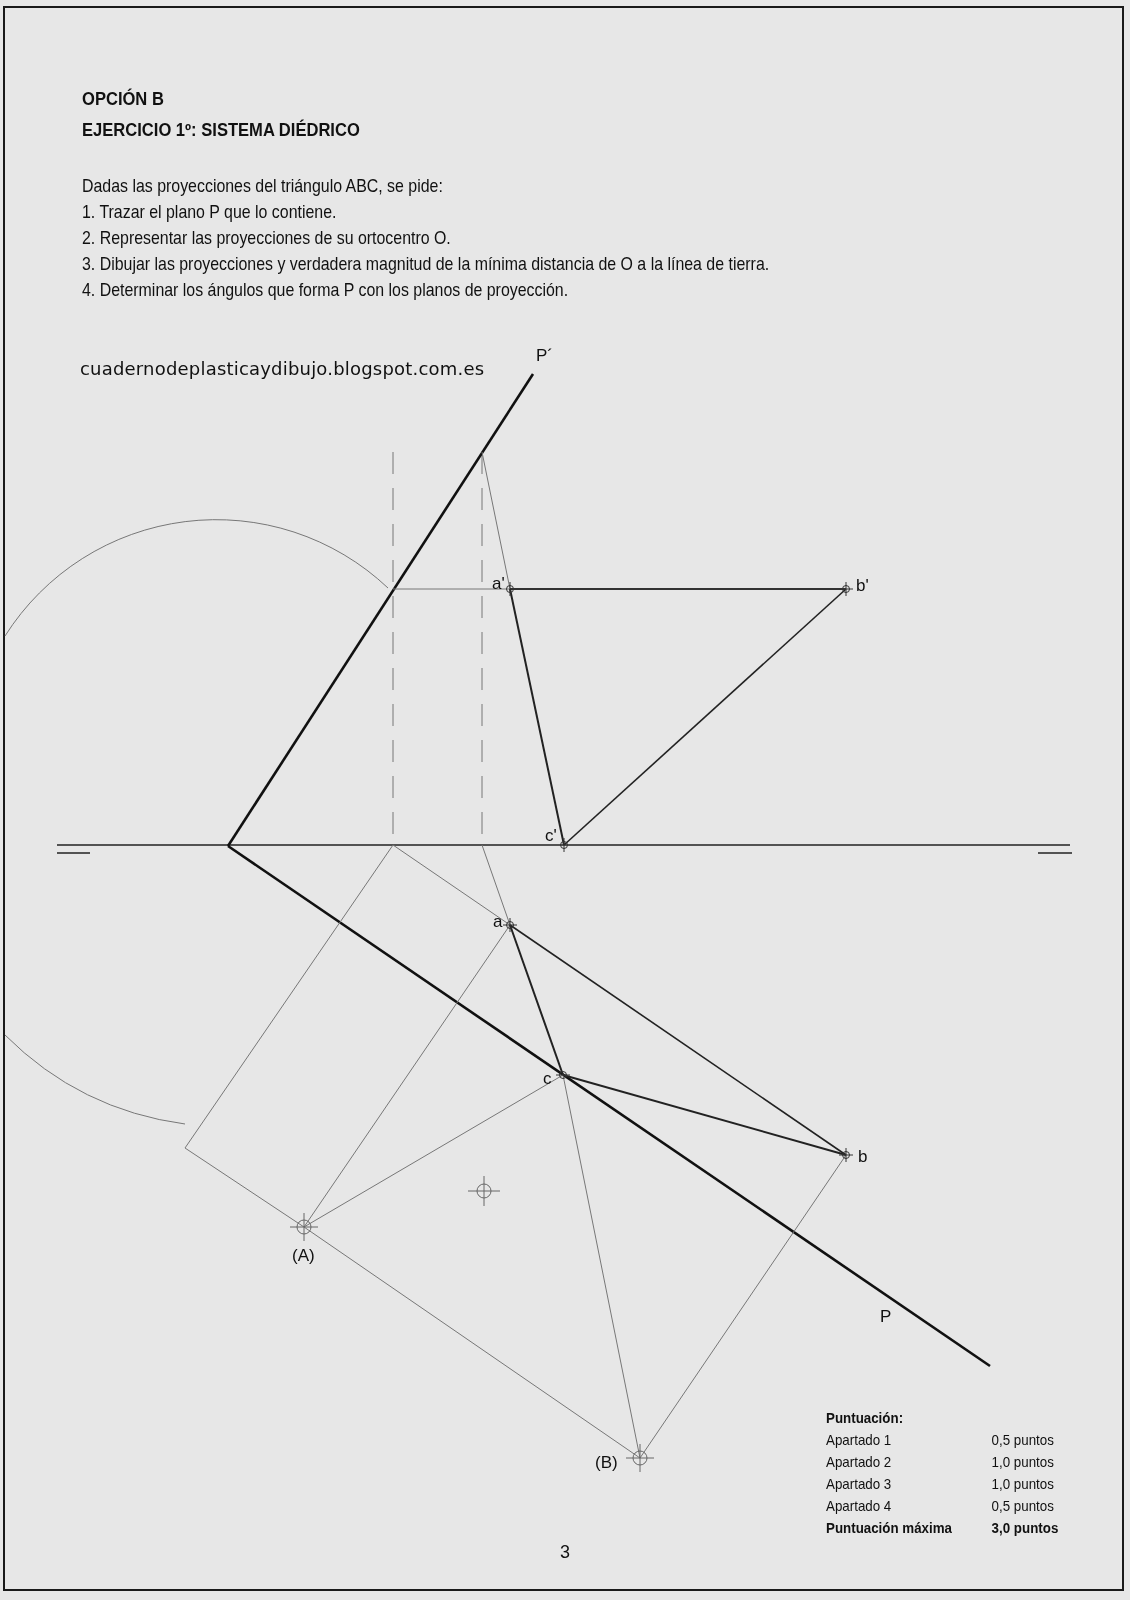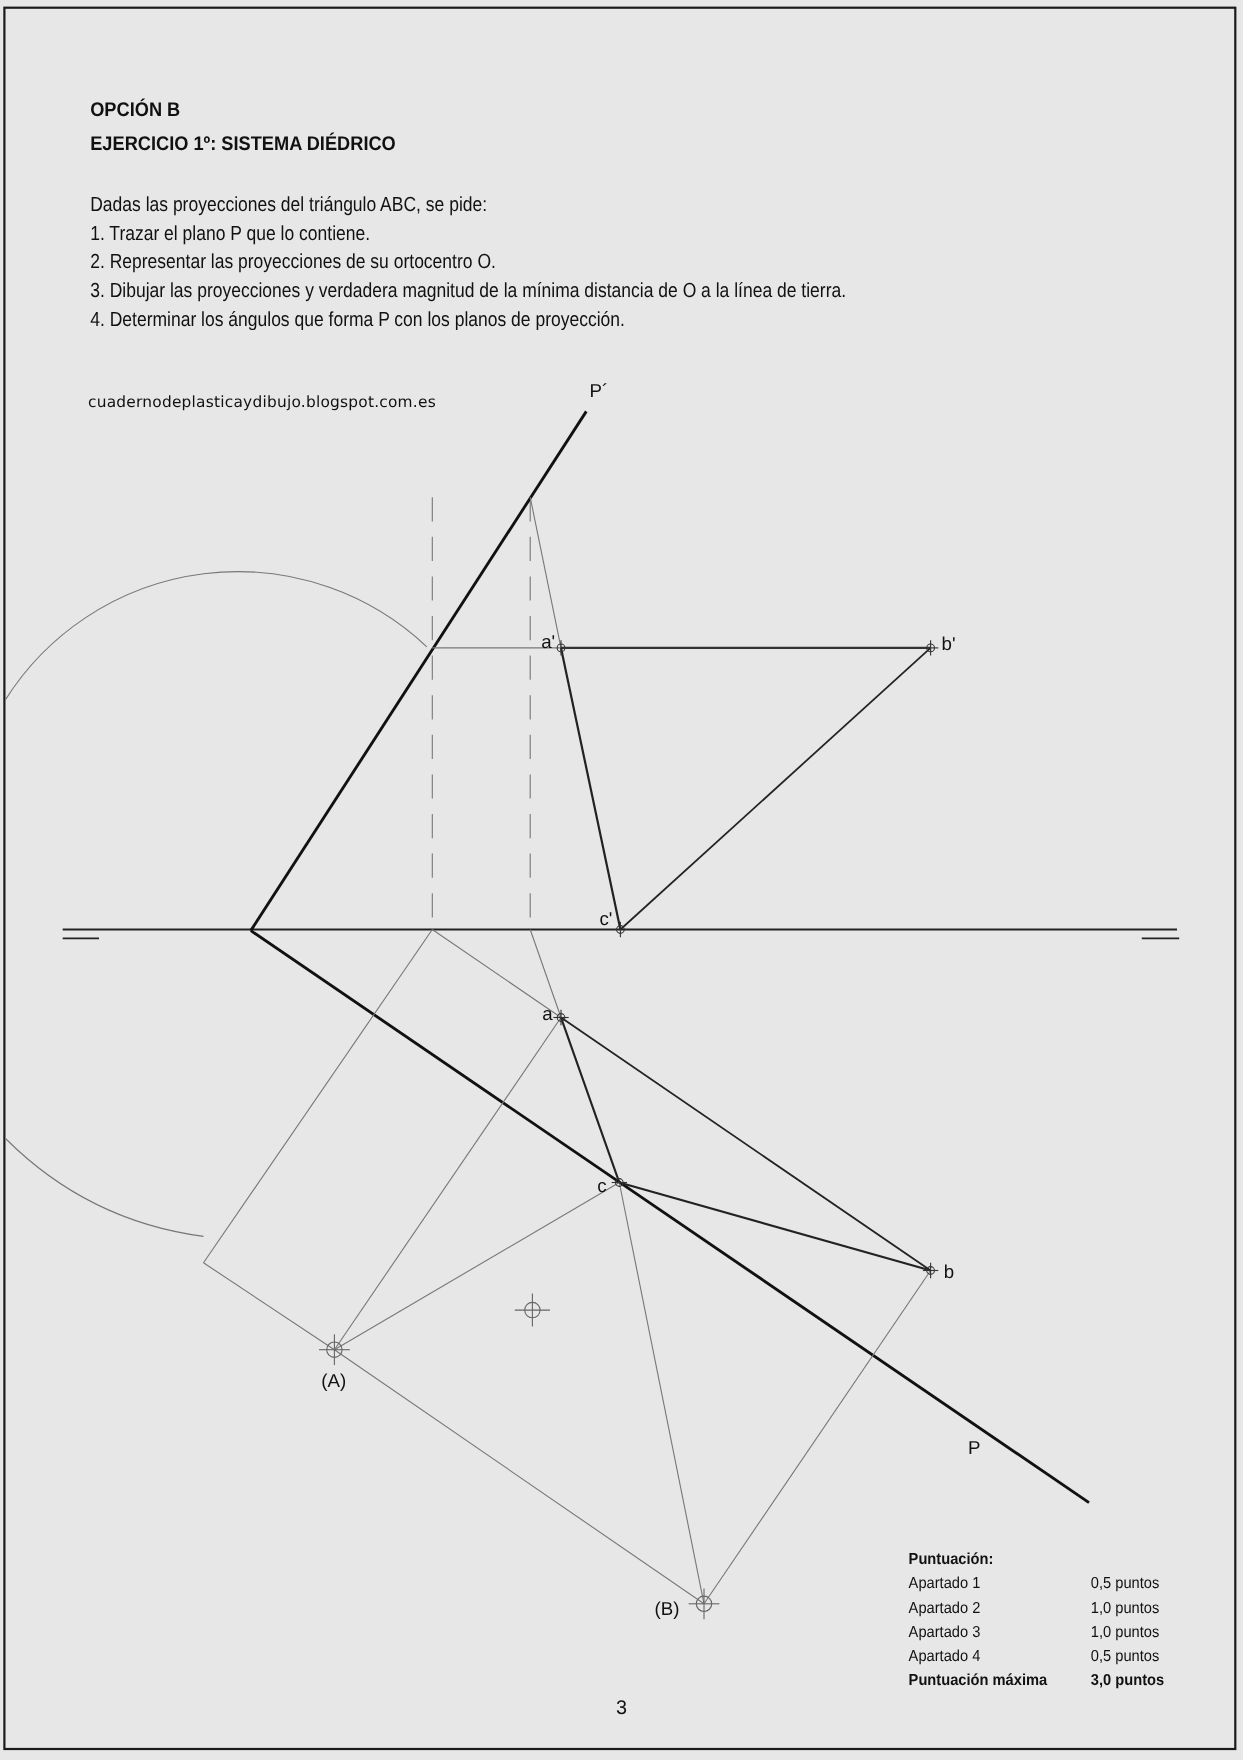--- a/index.html
+++ b/index.html
@@ -1,21 +1,21 @@
 <!DOCTYPE html>
 <html><head>
 <meta charset="utf-8">
 <style>
   html, body { margin:0; padding:0; }
   body { width:1130px; height:1600px; background:#e7e7e7; position:relative; overflow:hidden;
          font-family:"Liberation Sans", sans-serif; color:#111; }
   .frame { position:absolute; left:3px; top:6px; width:1121px; height:1585px; border:2px solid #1a1a1a; box-sizing:border-box; }
   .hdr { position:absolute; left:82px; font-weight:bold; font-size:18px; transform:scaleX(0.92); transform-origin:left; }
   .stmt { position:absolute; left:82px; font-size:18.5px; transform:scaleX(0.86); transform-origin:left; white-space:nowrap; }
-  .blog { position:absolute; left:80px; top:358px; font-family:"DejaVu Sans", sans-serif; font-size:14px; letter-spacing:0.2px; }
+  .blog { position:absolute; left:80px; top:358px; font-family:"DejaVu Sans", sans-serif; font-size:18px; letter-spacing:0.2px; }
   svg.drawing { position:absolute; left:0; top:0; }
   .lbl { font-family:"Liberation Sans", sans-serif; font-size:17px; fill:#111; }
   .score { position:absolute; left:826px; top:1410px; font-size:14.5px; transform:scaleX(0.92); transform-origin:left; }
   .score .row { height:22px; display:flex; }
   .score .c1 { width:180px; }
   .score .bold { font-weight:bold; }
   .pagenum { position:absolute; left:560px; top:1542px; font-size:18px; }
 </style>
 </head>
 <body>

